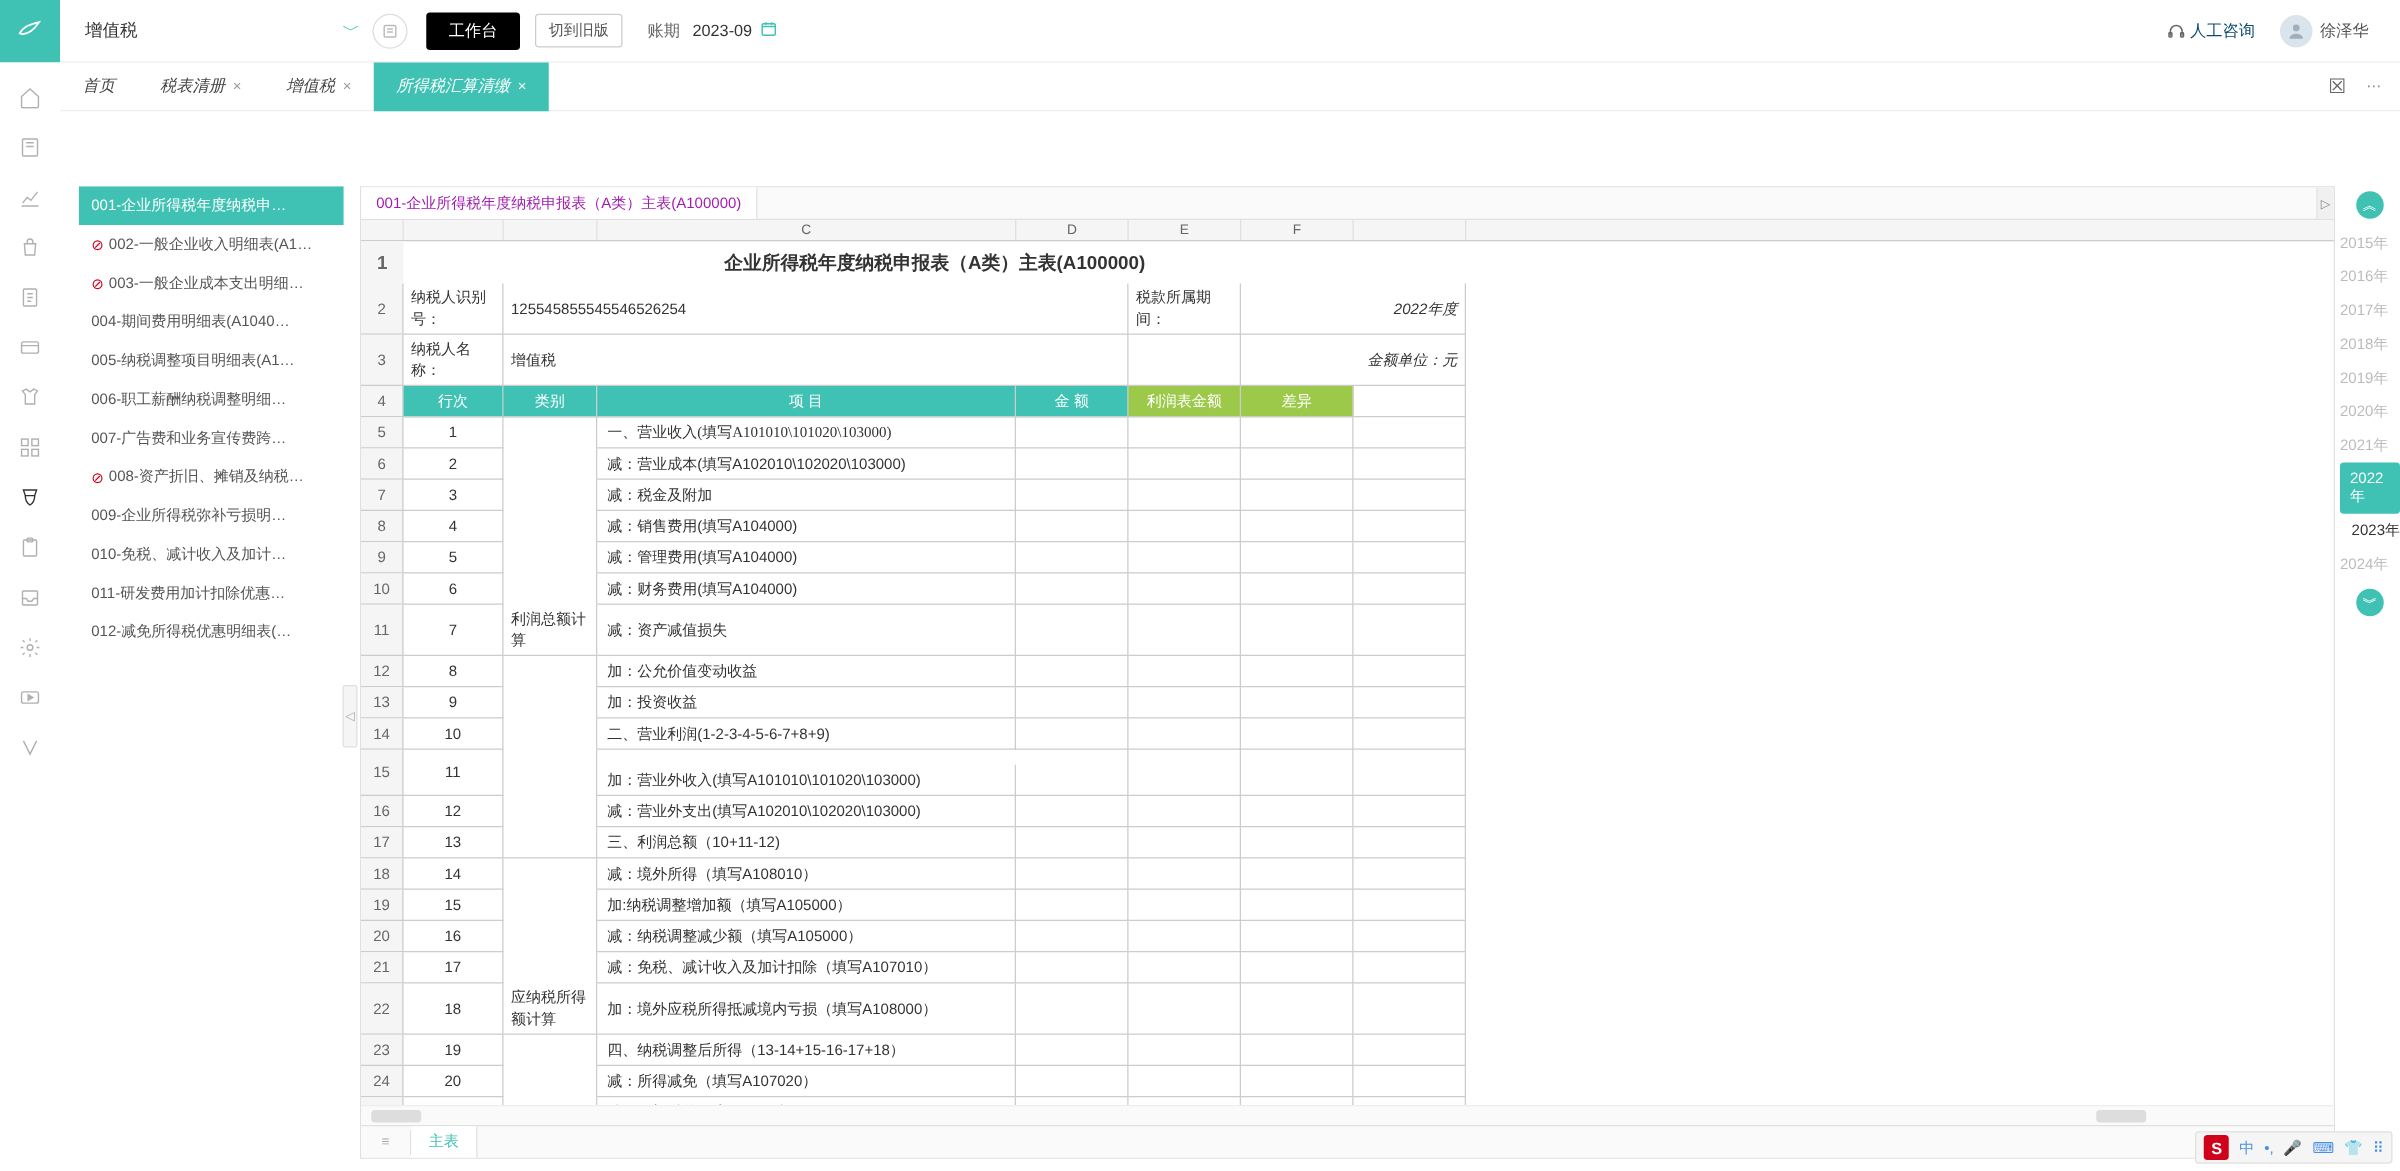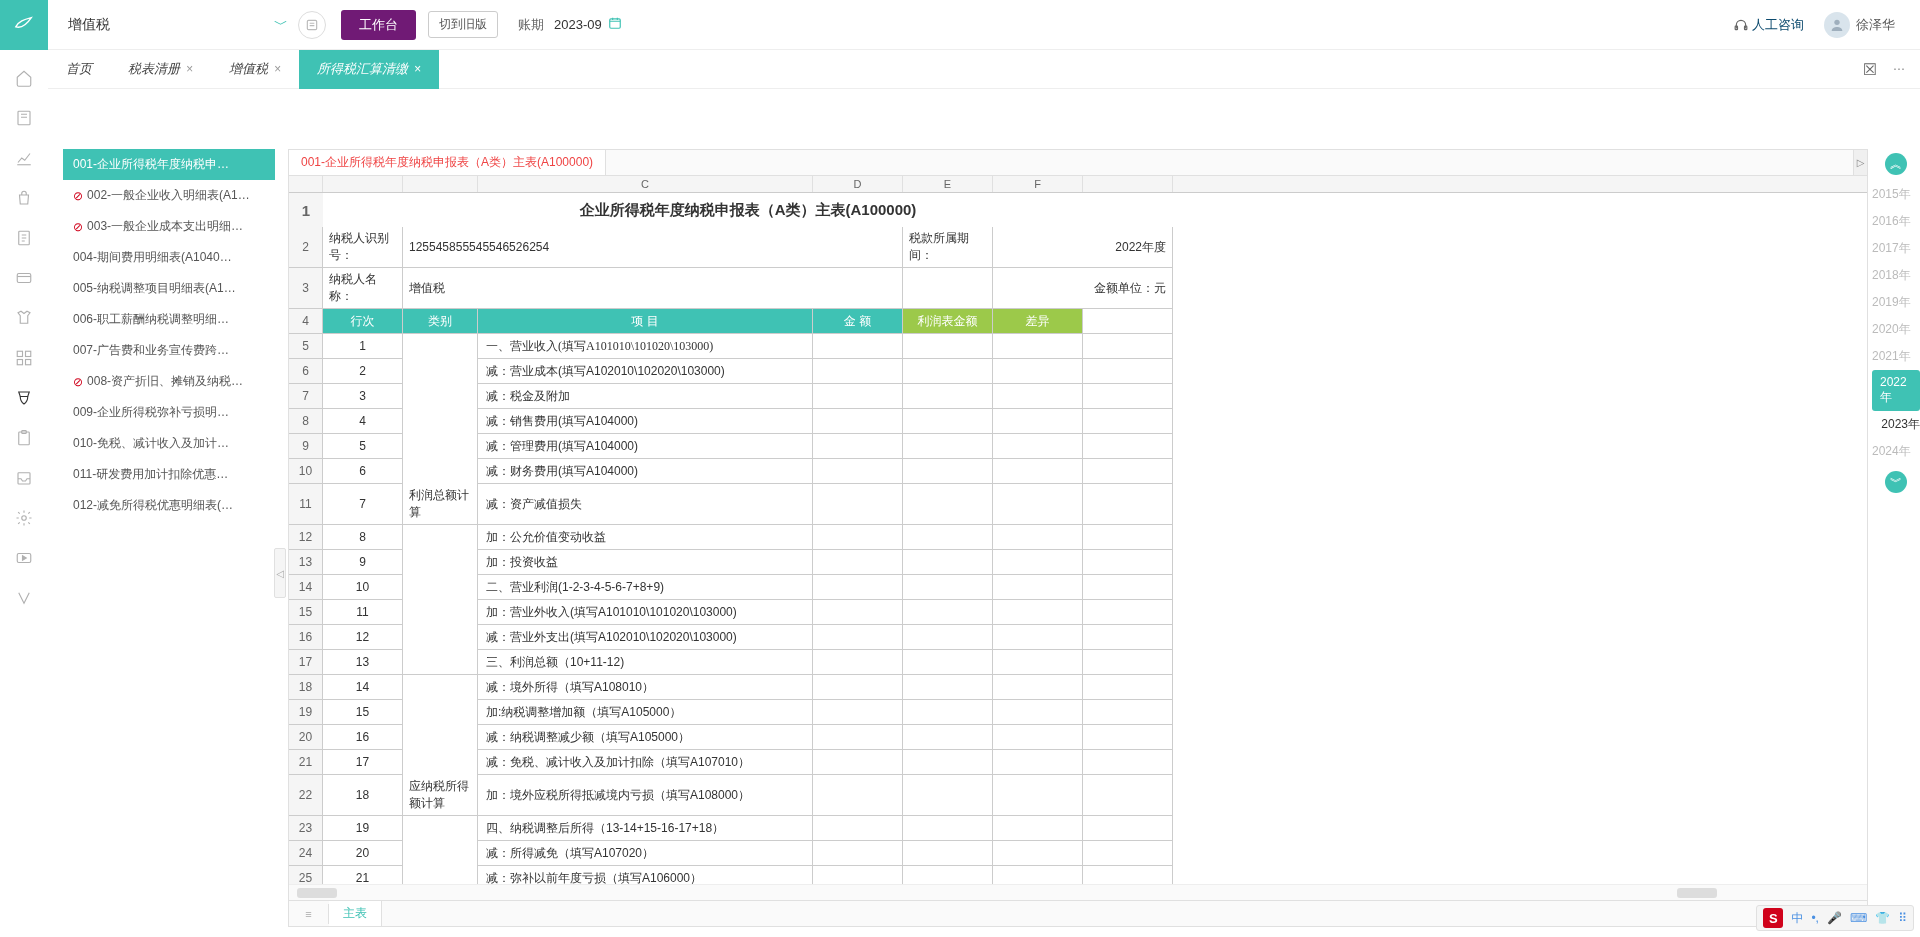--- a/index.html
+++ b/index.html
@@ -5,21 +5,21 @@
 * { margin:0; padding:0; box-sizing:border-box; font-family:"Microsoft YaHei",Arial,sans-serif; }
 body { background:#fff; font-size:12px; color:#333; overflow:hidden; width:1920px; height:937px; }
 
 
 .topbar { height:50px; display:flex; align-items:center; border-bottom:1px solid #eee; }
 .logo-box { width:48px; height:50px; background:#3fc2b4; display:flex; align-items:center; justify-content:center; }
 .logo-box svg { stroke:#fff; fill:none; }
 .company-select { display:flex; align-items:center; margin-left:20px; width:220px; font-size:14px; color:#333; cursor:pointer; }
 .chevron { color:#3fc2b4; margin-left:auto; font-size:14px; }
 .folder-btn { width:28px; height:28px; border:1px solid #ddd; border-radius:50%; display:flex; align-items:center; justify-content:center; margin-left:10px; color:#bbb; }
-.workbench-btn { background:#701a75; color:#fff; border:none; padding:6px 18px; border-radius:3px; margin-left:15px; font-size:13px; cursor:pointer; }
+.workbench-btn { background:#000000; color:#fff; border:none; padding:6px 18px; border-radius:3px; margin-left:15px; font-size:13px; cursor:pointer; }
 .switch-old { border:1px solid #ccc; padding:4px 10px; border-radius:3px; margin-left:12px; font-size:12px; cursor:pointer; color:#555; }
 .period-label { margin-left:20px; color:#666; font-size:13px; }
 .period-val { margin-left:10px; color:#333; font-size:13px; }
 .cal-icon { margin-left:6px; color:#3fc2b4; }
 .top-right { margin-left:auto; display:flex; align-items:center; margin-right:25px; gap:20px; }
 .support { display:flex; align-items:center; gap:4px; color:#0c4a6e; font-size:13px; cursor:pointer; }
 .avatar { width:26px; height:26px; border-radius:50%; background:#d9e4ec; display:flex; align-items:center; justify-content:center; color:#9fafbd; }
 .user-name { font-size:13px; color:#555; }
 
 
@@ -49,33 +49,33 @@
 
 .form-tree { position:absolute; top:60px; left:15px; width:212px; bottom:10px; overflow:hidden; }
 .form-tree .tree-item { padding:7px 10px; font-size:12px; color:#555; cursor:pointer; white-space:nowrap; overflow:hidden; text-overflow:ellipsis; display:flex; align-items:center; gap:4px; }
 .form-tree .tree-item.sel { background:#3fc2b4; color:#fff; }
 .tree-item .exclaim { color:#d0021b; font-size:12px; }
 .handle { position:absolute; left:226px; top:calc(60px + 50%); transform:translateY(-50%); width:12px; height:50px; background:#f5f5f5; border:1px solid #e0e0e0; border-radius:2px; display:flex; align-items:center; justify-content:center; color:#aaa; font-size:10px; cursor:pointer; }
 
 
 .sheet-wrap { position:absolute; top:60px; left:240px; right:52px; bottom:10px; border:1px solid #e0e0e0; display:flex; flex-direction:column; }
 .sheet-head-tabs { display:flex; border-bottom:1px solid #e0e0e0; background:#fafafa; position:relative; }
-.sheet-head-tab { padding:4px 12px; font-size:12px; background:#fff; border-right:1px solid #e0e0e0; color:#ef4444; }
+.sheet-head-tab { padding:4px 12px; font-size:12px; background:#fff; border-right:1px solid #e0e0e0; color:#a21caf; }
 .sheet-head-right-collapse { position:absolute; right:0; top:0; width:14px; height:100%; background:#f0f0f0; border-left:1px solid #e0e0e0; display:flex; align-items:center; justify-content:center; color:#888; font-size:10px; cursor:pointer; }
 .col-letters { display:grid; grid-template-columns:34px 80px 75px 335px 90px 90px 90px 90px; border-bottom:1px solid #ccc; background:#f5f5f5; }
 .col-letters div { text-align:center; font-size:11px; color:#666; padding:2px 0; border-right:1px solid #e0e0e0; }
 .sheet-body { flex:1; overflow:auto; }
 .data-row { display:grid; grid-template-columns:34px 80px 75px 335px 90px 90px 90px 90px; }
 .data-row > div { border-right:1px solid #ccc; border-bottom:1px solid #ccc; padding:3px 6px; font-size:12px; display:flex; align-items:center; min-height:25px; }
 .rownum { background:#f5f5f5; justify-content:center; color:#666; }
 .title-row > div { border:none; justify-content:center; font-weight:bold; font-size:15px; height:34px; }
 .green-hdr { background:#3fc2b4 !important; color:#fff; justify-content:center; }
 .lime-hdr { background:#9cc94a !important; color:#fff; justify-content:center; }
 .center { justify-content:center; }
-.right { justify-content:flex-end; }
+.right { justify-content:flex-end;font-style:italic; }
 .footer-bar { height:26px; border-top:1px solid #e0e0e0; display:flex; align-items:center; background:#fafafa; }
 .sheet-name { padding:4px 14px; background:#fff; border-right:1px solid #e0e0e0; color:#3fc2b4; font-size:12px; }
 .scroll-stub { height:16px; background:#fafafa; border-top:1px solid #eee; display:flex; }
 .scroll-stub .thumb { height:10px; background:#ddd; margin:3px; border-radius:3px; }
 
 
 .year-rail { position:absolute; right:0; top:60px; width:48px; display:flex; flex-direction:column; align-items:center; gap:2px; }
 .year-rail .scroll-btn { width:22px; height:22px; border-radius:50%; background:#3fc2b4; color:#fff; display:flex; align-items:center; justify-content:center; font-size:12px; cursor:pointer; margin:4px 0; }
 .year-rail .year { font-size:12px; color:#bbb; padding:5px 0; cursor:pointer; }
 .year-rail .year.active { background:#3fc2b4; color:#fff; padding:5px 8px; border-radius:3px; }
@@ -429,21 +429,21 @@
           <div style="padding-left: 8px;">二、营业利润(1-2-3-4-5-6-7+8+9)</div>
           <div></div>
           <div></div>
           <div></div>
           <div></div>
         </div>
         <div class="data-row">
           <div class="rownum">15</div>
           <div class="center">11</div>
           <div style="border-bottom: none;"></div>
-          <div style="padding-left: 8px;">加：营业外收入(填写A101010\101020\103000)</div>
+          <div style="padding-left: 8px; margin-top: 12px;">加：营业外收入(填写A101010\101020\103000)</div>
           <div></div>
           <div></div>
           <div></div>
           <div></div>
         </div>
         <div class="data-row">
           <div class="rownum">16</div>
           <div class="center">12</div>
           <div style="border-bottom: none;"></div>
           <div style="padding-left: 8px;">减：营业外支出(填写A102010\102020\103000)</div>

